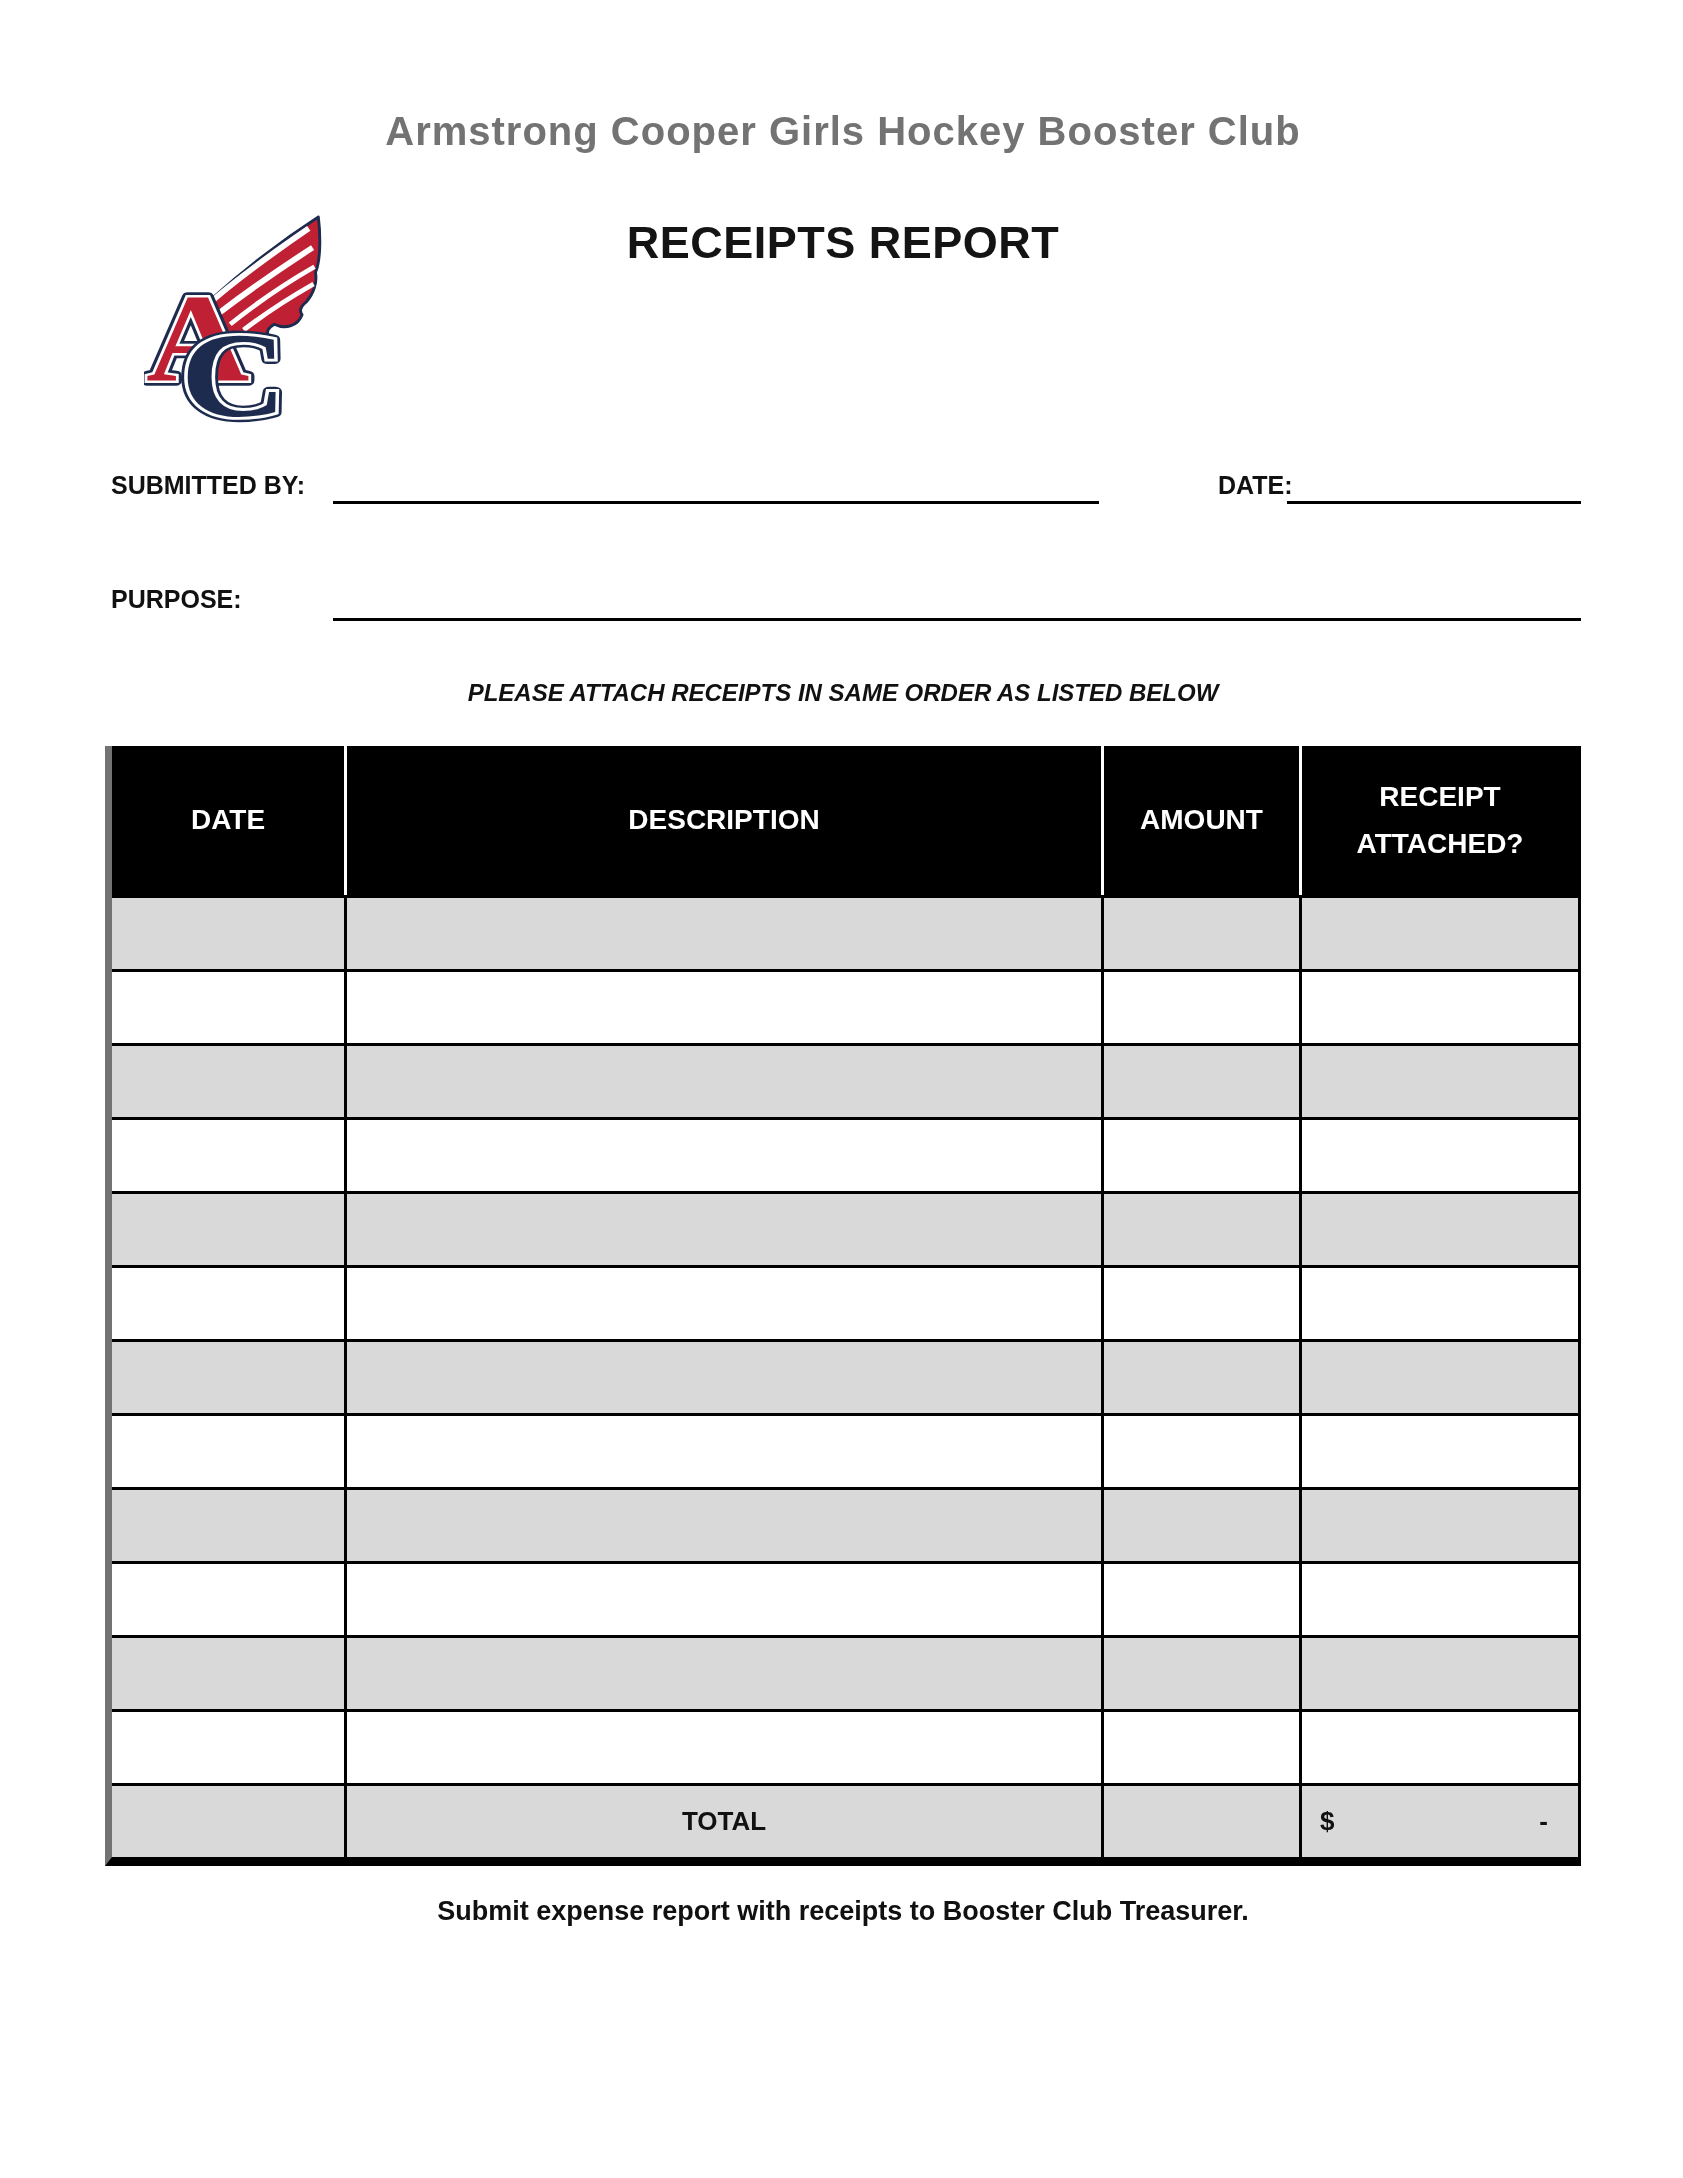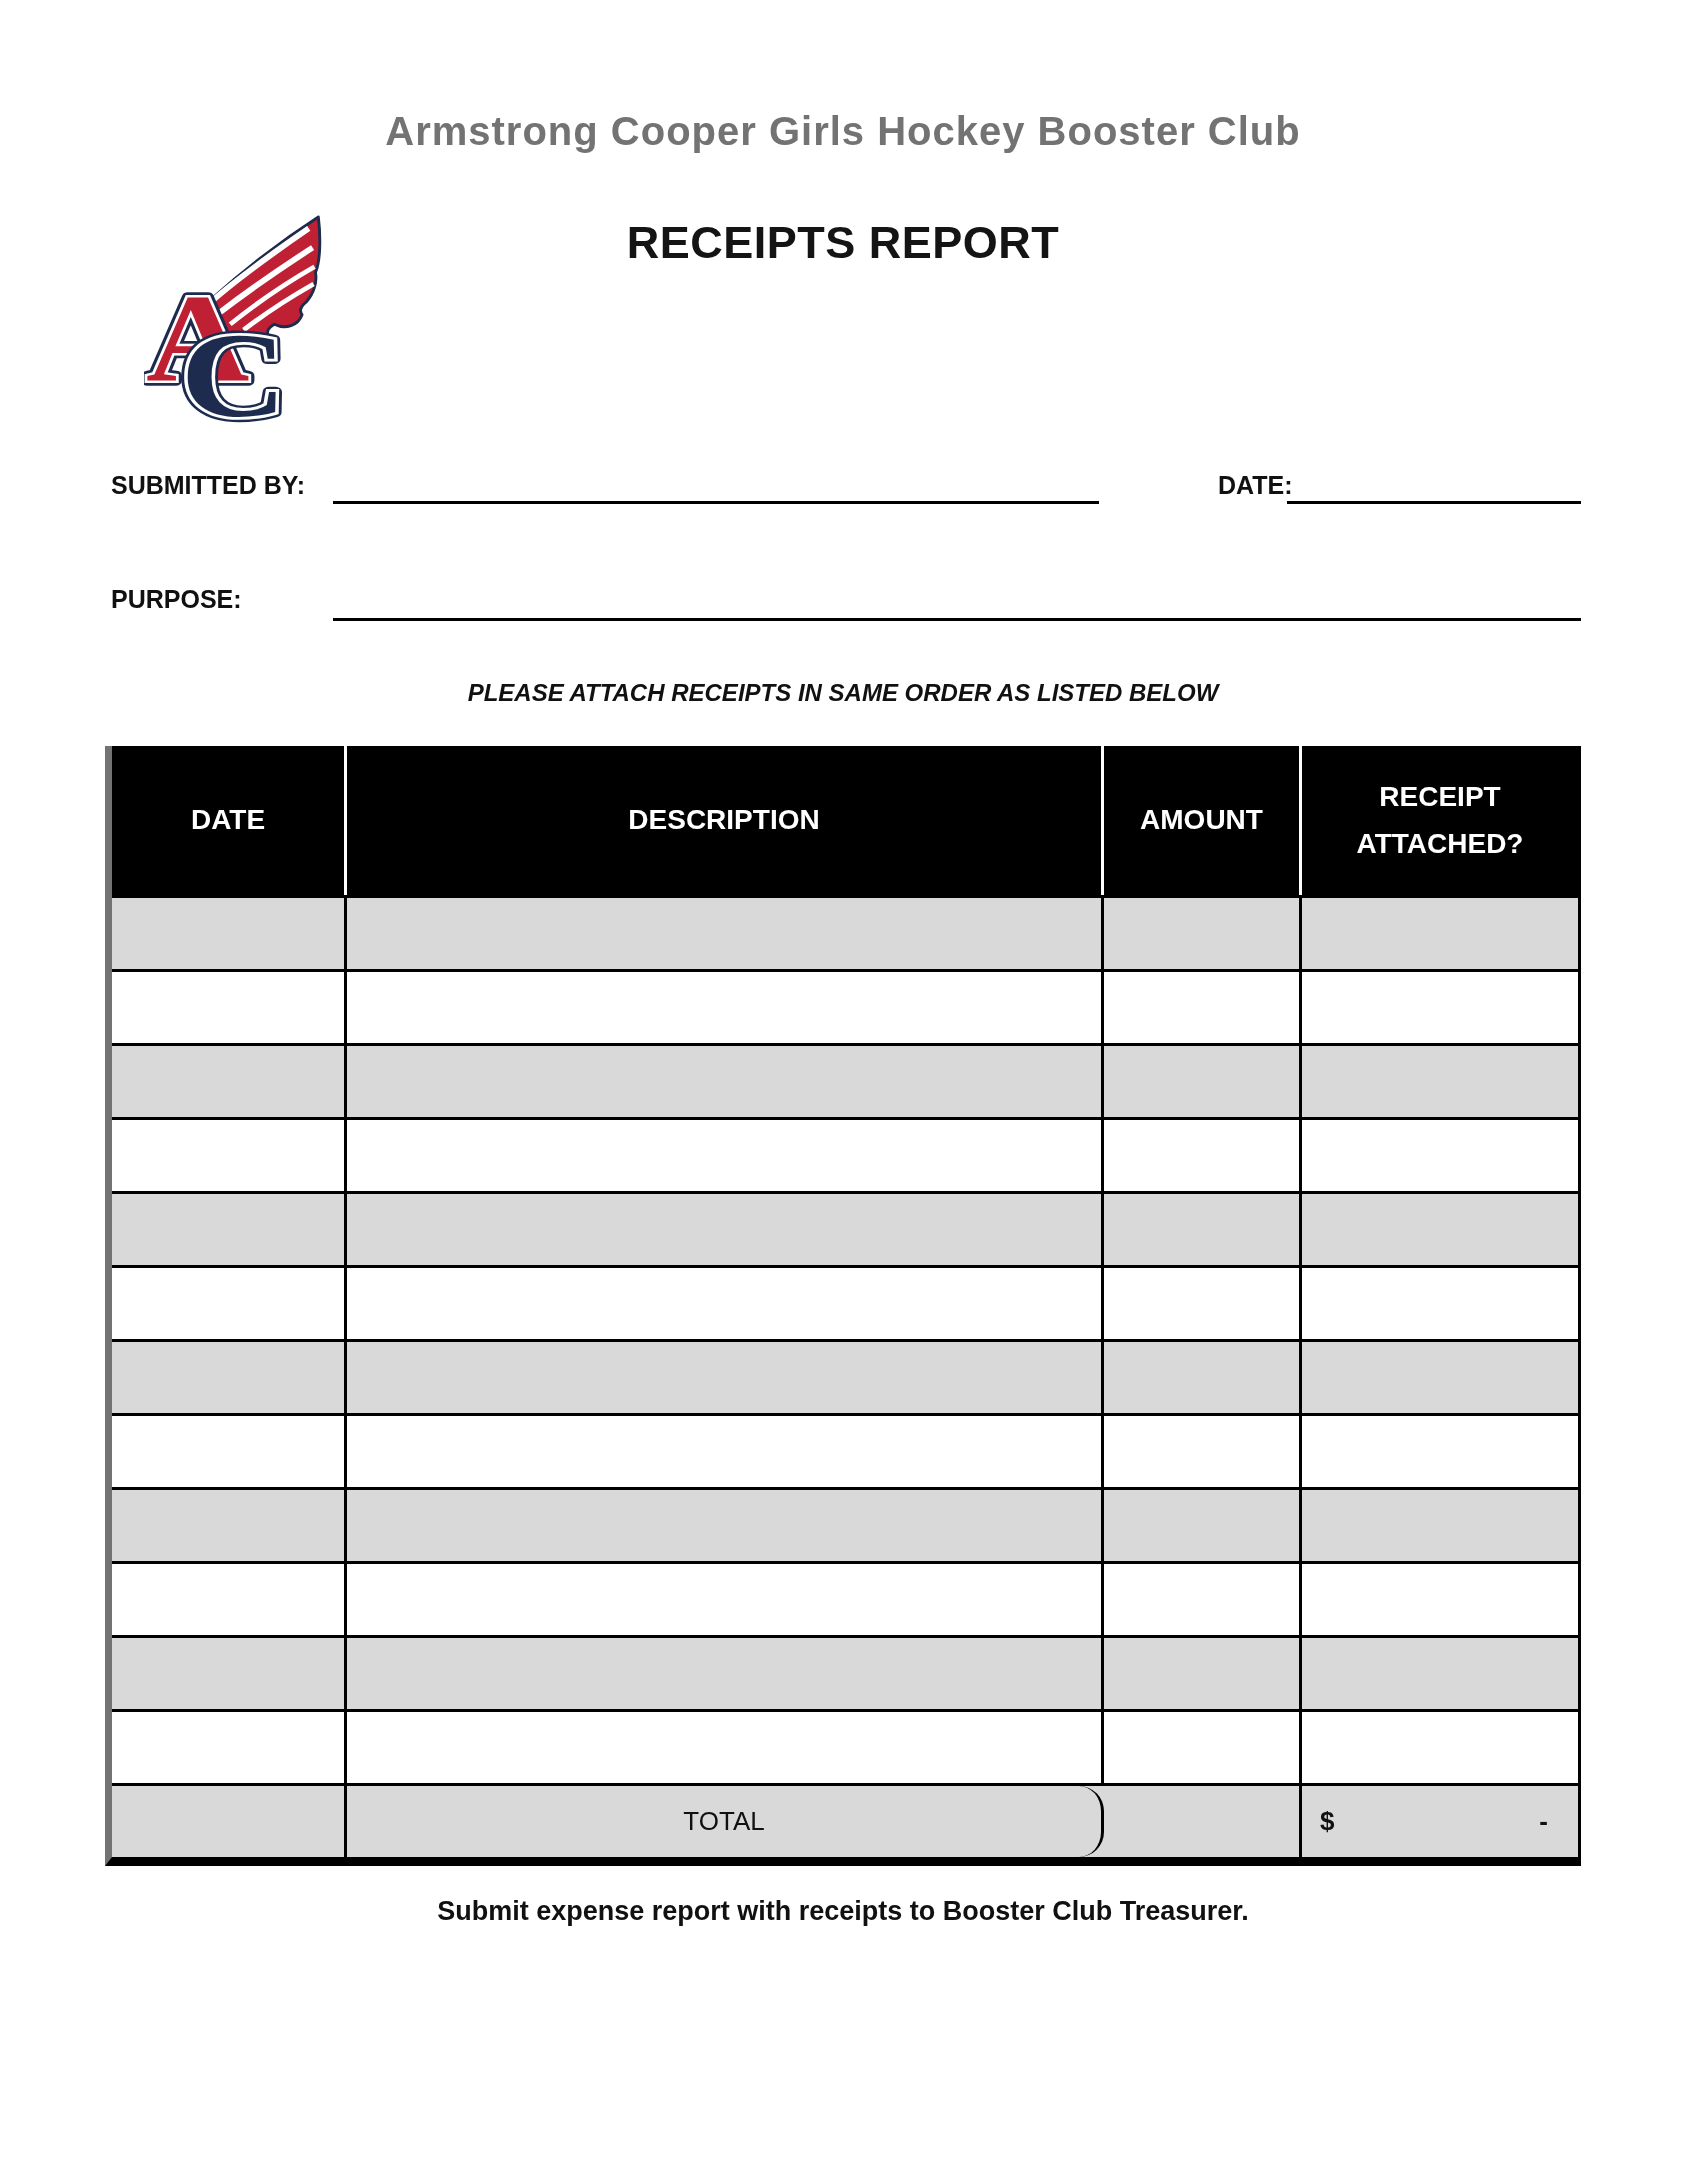--- a/index.html
+++ b/index.html
@@ -58,21 +58,21 @@
   .tcell { box-sizing:border-box; }
   .trow .tcell:not(:last-child) { border-right:3px solid #000; }
 
   .total-row {
     display:grid; grid-template-columns:235px 757px 198px 1fr;
     height:74px; box-sizing:border-box; border-top:3px solid #000; background:#d9d9d9;
   }
   .total-row .tcell:not(:last-child) { border-right:3px solid #000; }
   .total-label-cell {
     display:flex; align-items:center; justify-content:center;
-    font-size:26px; font-weight:normal;border-radius:25px;
+    font-size:26px; font-weight:bold;
   }
   .total-amount-cell {
     display:flex; align-items:center; justify-content:space-between;
     padding:0 30px 0 18px; font-size:26px; font-weight:600;
   }
 
   .footer-note {
     position:absolute; left:105px; top:1896px; width:1476px;
     text-align:center; font-size:27px; font-weight:bold;
   }

